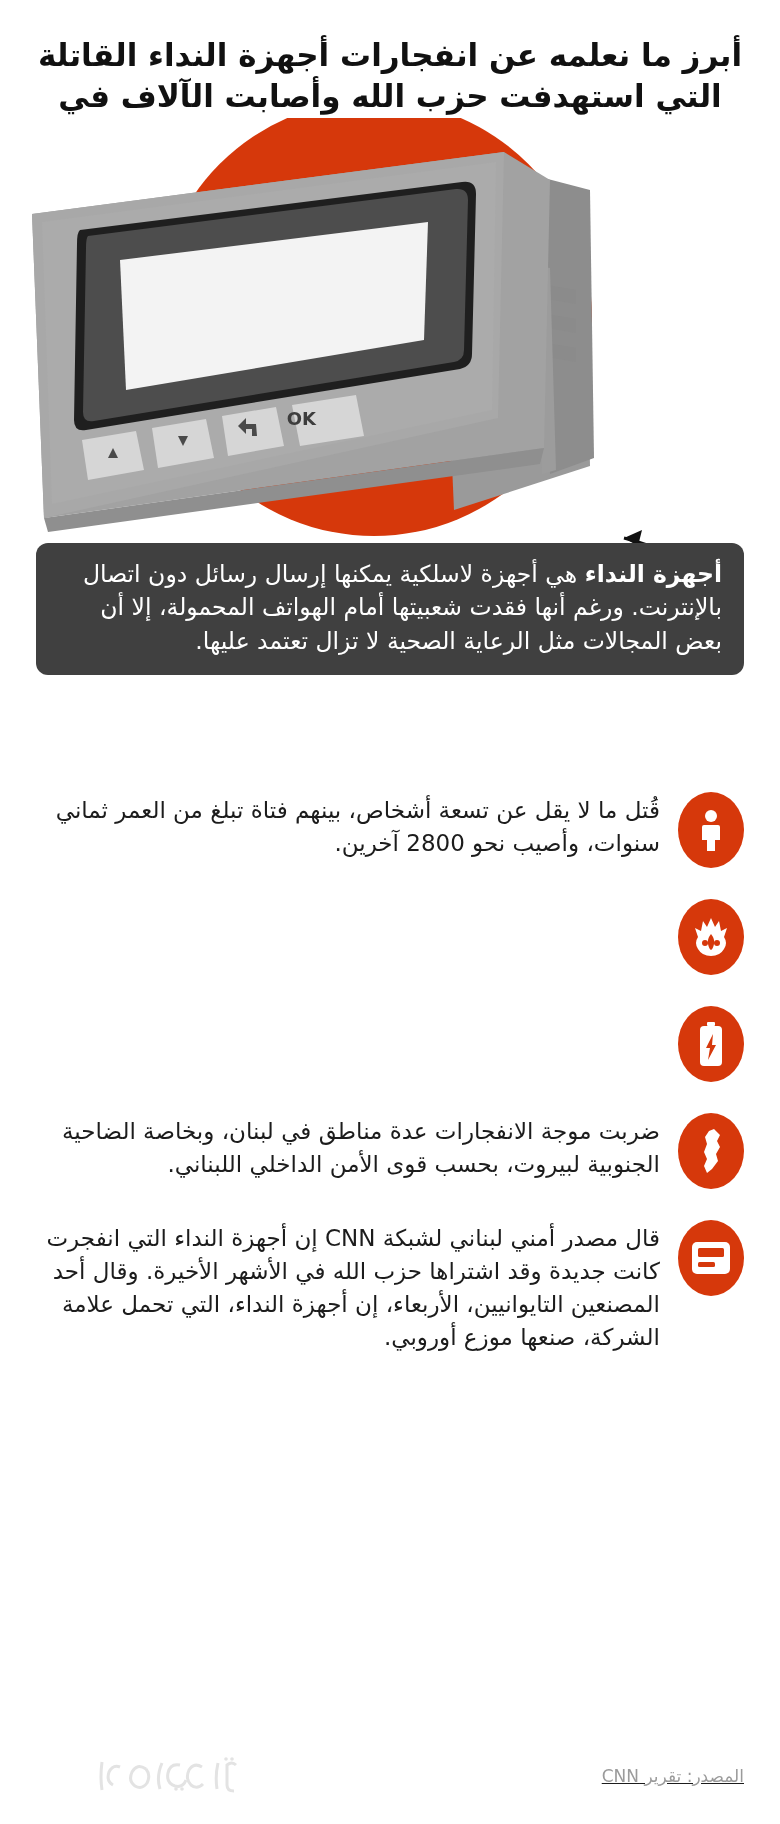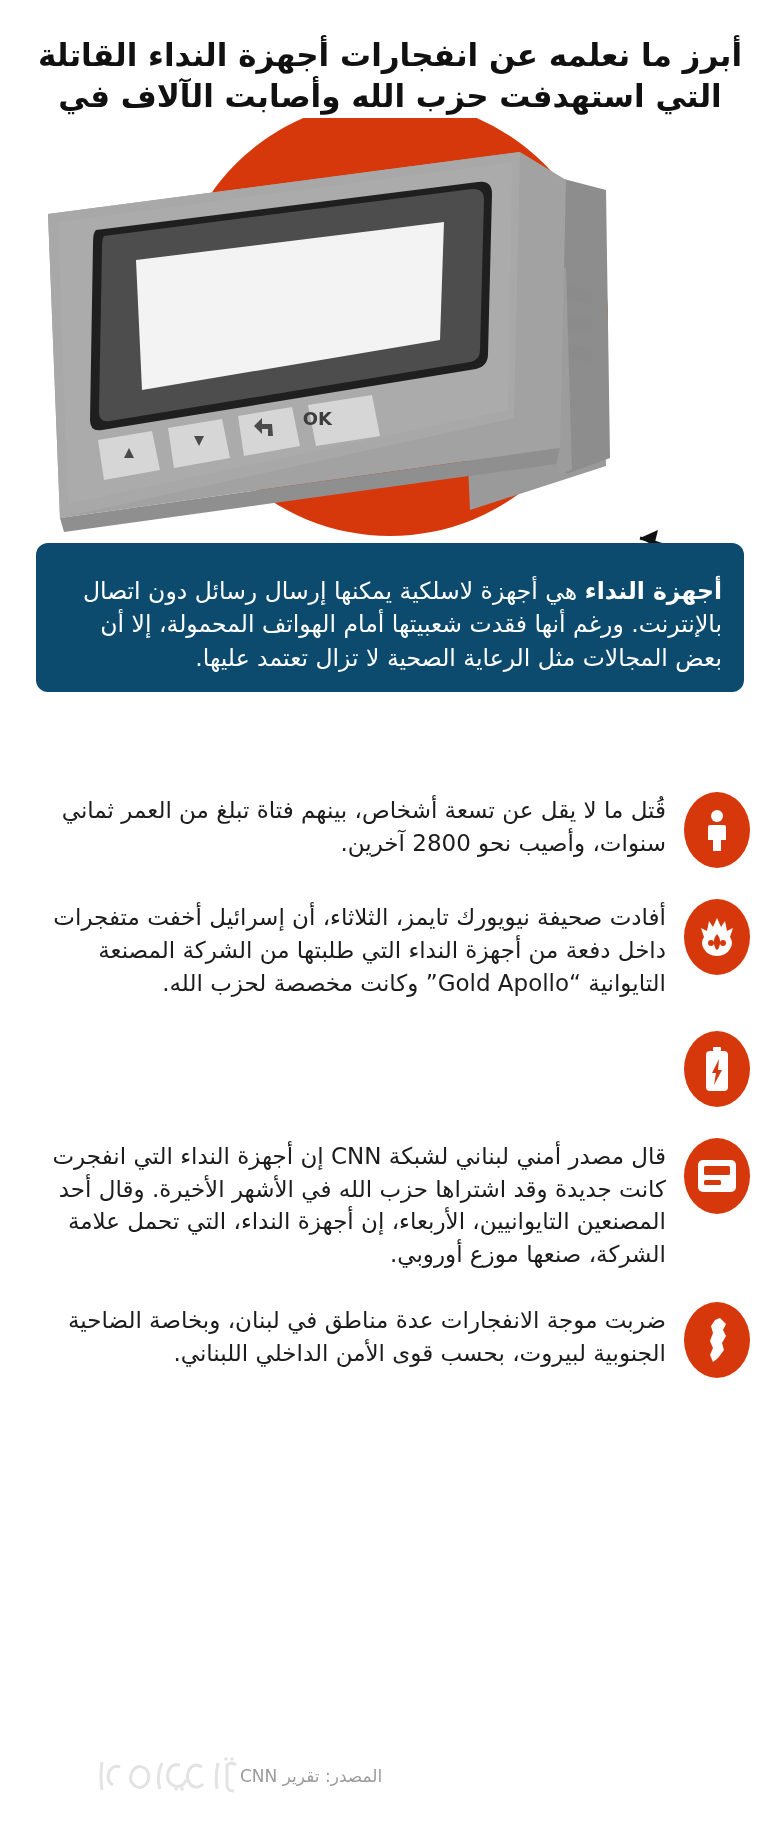--- a/index.html
+++ b/index.html
@@ -37,50 +37,50 @@
     font-weight: bold;
     letter-spacing: -0.3px;
     color: #111111;
     direction: rtl;
   }
 
   
   .hero {
     position: absolute;
     top: 118px;
-    right: 0;
+    right: 16px;
     left: 0;
     height: 470px;
   }
   .hero svg { display: block; }
 
   
   .callout {
     position: absolute;
     top: 543px;
     right: 36px;
     left: 36px;
-    background: #0c4a6e;
+    background: #404040;
     color: #ffffff;
     border-radius: 12px;
-    padding: 32px 22px 17px 22px;
+    padding: 15px 22px 17px 22px;
     box-sizing: border-box;
     font-size: 23.5px;
     line-height: 1.42;
     text-align: right;
     direction: rtl;
     font-weight: 500;
   }
   .callout b { font-weight: bold; }
 
   
   .facts {
     position: absolute;
     top: 790px;
-    right: 30px;
+    right: 36px;
     left: 30px;
   }
   .fact {
     display: flex;
     flex-direction: row;
     align-items: flex-start;
     justify-content: flex-start;
     margin-bottom: 29px;
     direction: rtl;
   }
@@ -110,21 +110,22 @@
   
   .footer {
     position: absolute;
     bottom: 18px;
     right: 36px;
     left: 36px;
     height: 60px;
     display: flex;
     flex-direction: row-reverse;
     align-items: center;
-    justify-content: flex-start;
+    justify-content: space-between;
+    text-decoration: underline;
   }
   .footer-logo {
     opacity: 1;
     margin-right: 0;
     margin-left: 14px;
     display: flex;
     align-items: center;
   }
   .source-text {
     font-size: 17px;
@@ -205,52 +206,51 @@
 
     <div class="fact">
       <div class="fact-icon">
         <svg width="38" height="40" viewBox="0 0 38 40" xmlns="http://www.w3.org/2000/svg">
           <path d="M19 1 L23 10 L27 4 L29 14 L35 11 L32 20 Q36 26 32 32 Q28 39 19 39 Q10 39 6 32 Q2 26 6 20 L3 11 L9 14 L11 4 L15 10 Z" fill="#ffffff"></path>
           <path d="M19 17 Q23 22 22 27 Q21 32 19 33 Q17 32 16 27 Q15 22 19 17 Z" fill="#d6380b"></path>
           <circle cx="13" cy="26" r="3" fill="#d6380b"></circle>
           <circle cx="25" cy="26" r="3" fill="#d6380b"></circle>
         </svg>
       </div>
-      <div class="fact-text">أفادت صحيفة نيويورك تايمز، الثلاثاء، أن إسرائيل أخفت متفجرات داخل دفعة من أجهزة النداء التي طلبتها من الشركة المصنعة التايوانية “Gold Apollo” وكانت مخصصة لحزب الله.</div>
     </div>
 
     <div class="fact">
       <div class="fact-icon">
         <svg width="28" height="44" viewBox="0 0 28 44" xmlns="http://www.w3.org/2000/svg">
           <rect x="10" y="0" width="8" height="4" rx="1" fill="#ffffff"></rect>
           <rect x="3" y="4" width="22" height="40" rx="4" fill="#ffffff"></rect>
           <path d="M16 12 L9 26 L13 26 L11 38 L19 23 L15 23 Z" fill="#d6380b"></path>
         </svg>
       </div>
     </div>
 
 
     <div class="fact">
       <div class="fact-icon">
+        <svg width="26" height="46" viewBox="0 0 26 46" xmlns="http://www.w3.org/2000/svg">
+          <path d="M16 1 L22 7 L19 13 L22 19 L18 26 L20 33 L14 41 L9 45 L6 38 L9 31 L6 24 L9 16 L7 9 L11 3 Z" fill="#ffffff"></path>
+        </svg>
+      </div>
+      <div class="fact-text">ضربت موجة الانفجارات عدة مناطق في لبنان، وبخاصة الضاحية الجنوبية لبيروت، بحسب قوى الأمن الداخلي اللبناني.</div>
+    </div>
+
+    <div class="fact">
+      <div class="fact-icon">
         <svg width="40" height="34" viewBox="0 0 40 34" xmlns="http://www.w3.org/2000/svg">
           <rect x="1" y="1" width="38" height="32" rx="5" fill="#ffffff"></rect>
           <rect x="7" y="7" width="26" height="9" rx="1.5" fill="#d6380b"></rect>
           <rect x="7" y="21" width="17" height="5" rx="1.5" fill="#d6380b"></rect>
         </svg>
       </div>
       <div class="fact-text">قال مصدر أمني لبناني لشبكة CNN إن أجهزة النداء التي انفجرت كانت جديدة وقد اشتراها حزب الله في الأشهر الأخيرة. وقال أحد المصنعين التايوانيين، الأربعاء، إن أجهزة النداء، التي تحمل علامة الشركة، صنعها موزع أوروبي.</div>
-    </div>
-
-    <div class="fact">
-      <div class="fact-icon">
-        <svg width="26" height="46" viewBox="0 0 26 46" xmlns="http://www.w3.org/2000/svg">
-          <path d="M16 1 L22 7 L19 13 L22 19 L18 26 L20 33 L14 41 L9 45 L6 38 L9 31 L6 24 L9 16 L7 9 L11 3 Z" fill="#ffffff"></path>
-        </svg>
-      </div>
-      <div class="fact-text">ضربت موجة الانفجارات عدة مناطق في لبنان، وبخاصة الضاحية الجنوبية لبيروت، بحسب قوى الأمن الداخلي اللبناني.</div>
     </div>
 
   </div>
 
   <div class="footer">
     <div class="footer-logo">
       <svg width="190" height="46" viewBox="0 0 190 46" xmlns="http://www.w3.org/2000/svg">
         <g fill="none" stroke="#e3e3e3" stroke-width="3">
           <path d="M186 12 q-4 -4 -9 0 l0 20 q0 6 7 6"></path>
           <path d="M168 10 q-3 13 -1 26"></path>

